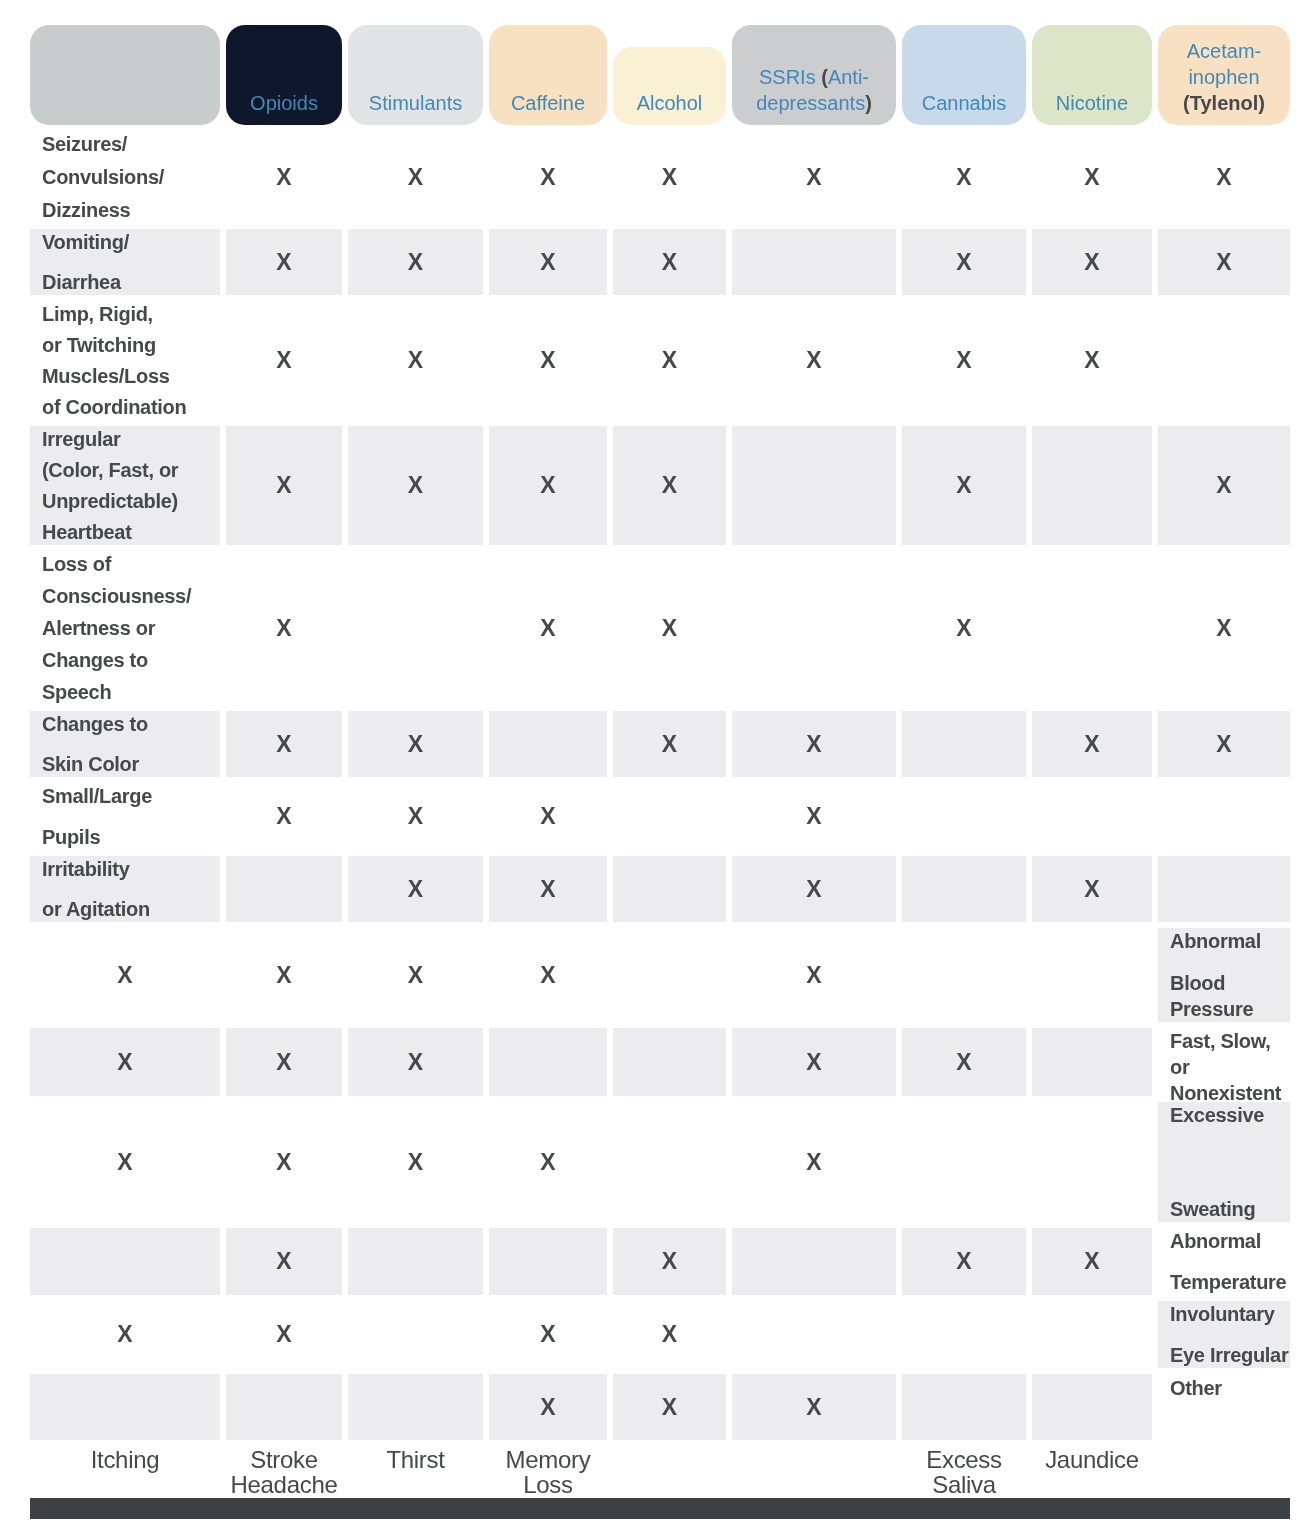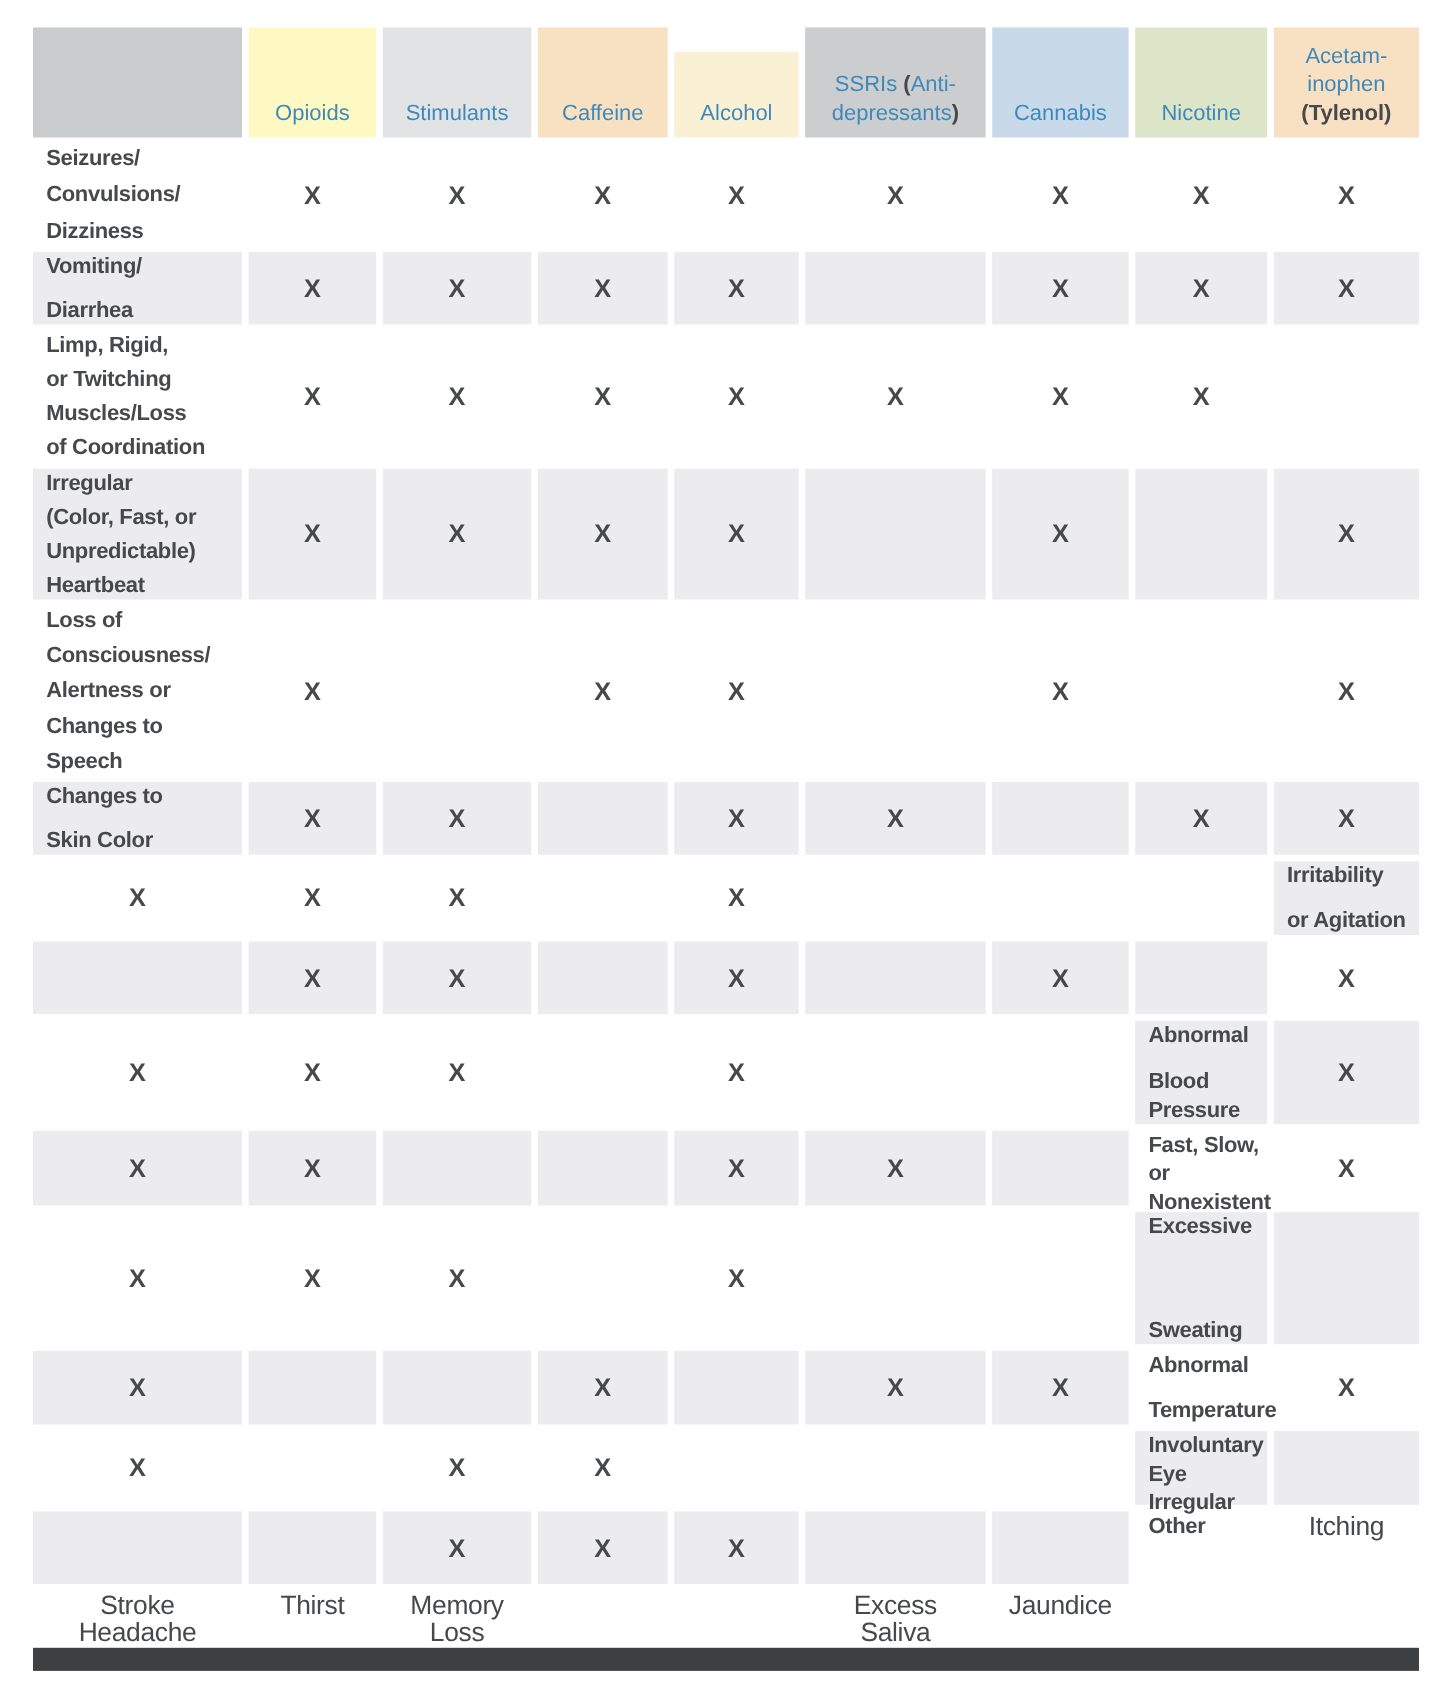--- a/index.html
+++ b/index.html
@@ -10,21 +10,21 @@
   }
   .page{padding:25px 24px 0 30px;}
   .grid{
     display:grid;
     grid-template-columns:190px 116px 135px 118px 113px 164px 124px 120px 132px;
     column-gap:6px;row-gap:6px;
   }
   .hcell{
     display:flex;flex-direction:column;justify-content:flex-end;align-items:center;
     text-align:center;padding-bottom:9px;
-    font-size:20px;line-height:26px;color:#3e89ba;
+    font-size:20px;line-height:26px;color:#3e89ba;border-radius:19px;
   }
   .hcell .seg-dark{color:#46484b;}
   .hcell .seg-bold{font-weight:700;}
   .corner{background:#c9cccd;}
   .lcell{
     display:flex;flex-direction:column;justify-content:space-between;
     padding-left:12px;box-sizing:border-box;
     font-weight:700;font-size:20px;line-height:26px;color:#46484b;
     letter-spacing:-0.3px;
   }
@@ -36,21 +36,21 @@
   .row-top{justify-content:flex-start;padding-top:1px;}
   .other-line{font-size:24px;line-height:25px;font-weight:400;text-align:center;letter-spacing:-0.3px;}
   .bottom-bar{height:21px;width:1260px;background:#3e4144;margin-top:2px;}
 </style>
 </head>
 <body>
 
 <div class="page">
   <div class="grid" id="grid" style="grid-template-rows: 100px 92px 66px 119px 119px 154px 66px 67px 66px 94px 68px 120px 67px 67px 66px 50px;">
       <div class="hcell corner" style="background: rgb(201, 204, 205);"></div>
-      <div class="hcell" style="background: #fef9c3;">
+      <div class="hcell" style="background: #0f172a;">
         <div><span>Opioids</span></div>
       </div>
       <div class="hcell" style="background: rgb(226, 227, 229);">
         <div><span>Stimulants</span></div>
       </div>
       <div class="hcell" style="background: rgb(248, 225, 193);">
         <div><span>Caffeine</span></div>
       </div>
       <div class="hcell" style="background: rgb(250, 240, 211); margin-top: 22px;">
         <div><span>Alcohol</span></div>
@@ -143,20 +143,24 @@
         <div>Skin Color</div>
       </div>
       <div class="xcell shaded">X</div>
       <div class="xcell shaded">X</div>
       <div class="xcell shaded"></div>
       <div class="xcell shaded">X</div>
       <div class="xcell shaded">X</div>
       <div class="xcell shaded"></div>
       <div class="xcell shaded">X</div>
       <div class="xcell shaded">X</div>
+      <div class="lcell">
+        <div>Small/Large</div>
+        <div>Pupils</div>
+      </div>
       <div class="xcell">X</div>
       <div class="xcell">X</div>
       <div class="xcell">X</div>
       <div class="xcell"></div>
       <div class="xcell">X</div>
       <div class="xcell"></div>
       <div class="xcell"></div>
       <div class="xcell"></div>
       <div class="lcell shaded">
         <div>Irritability</div>

